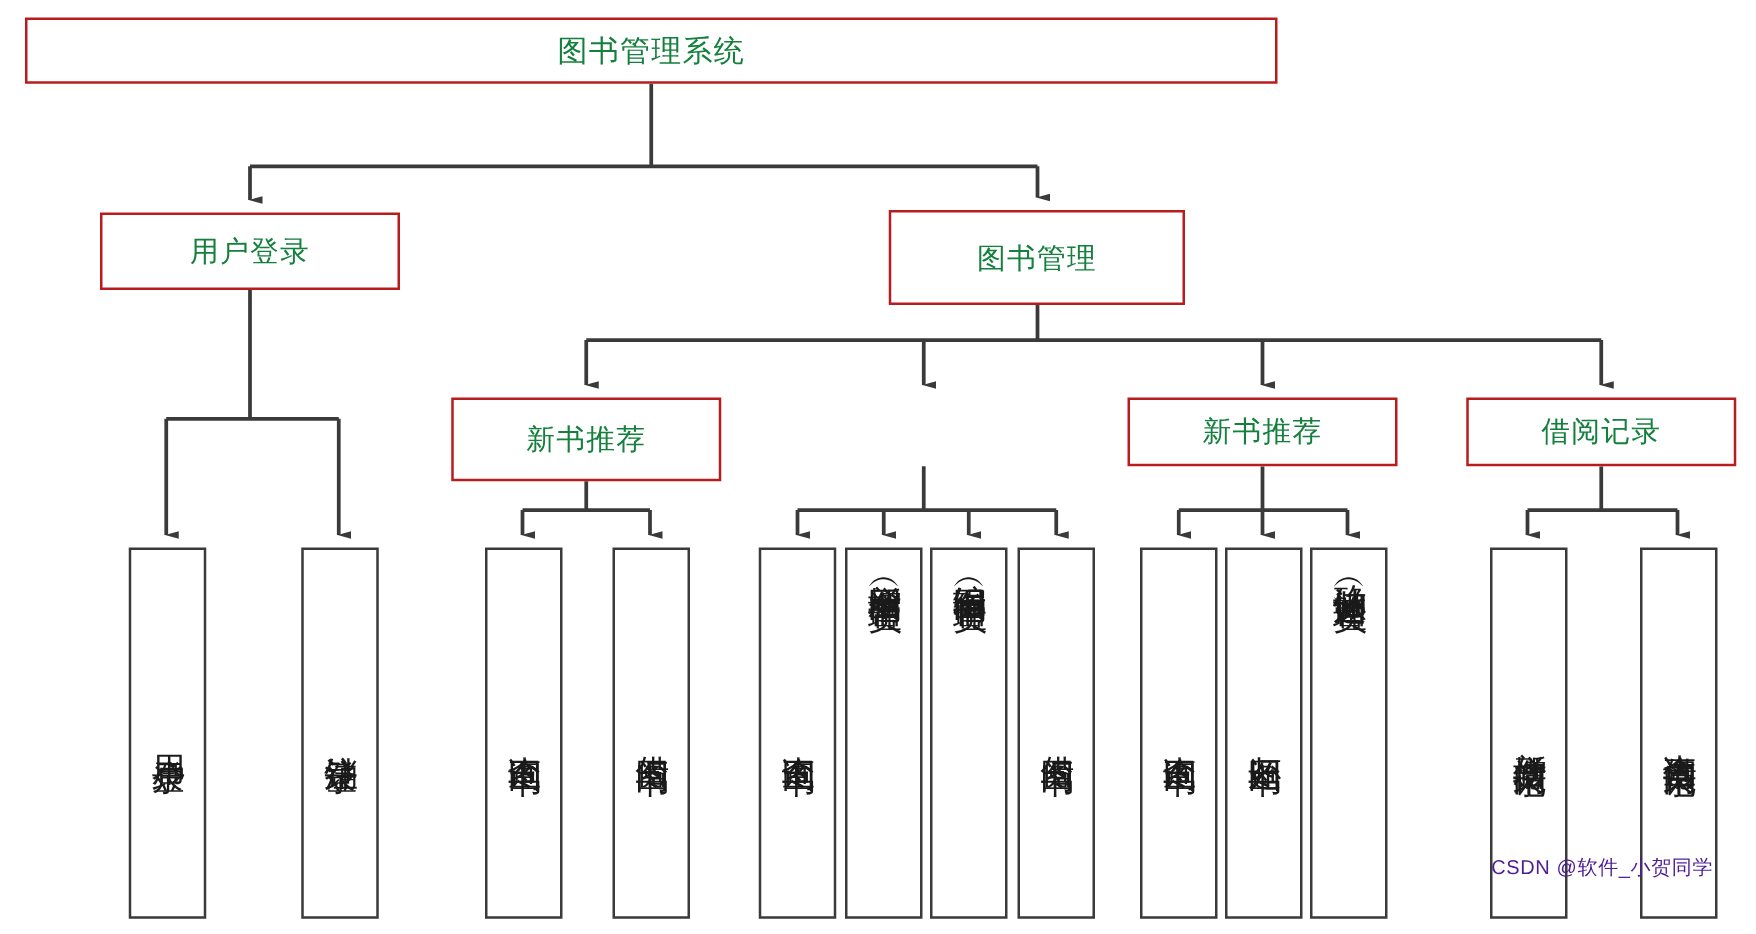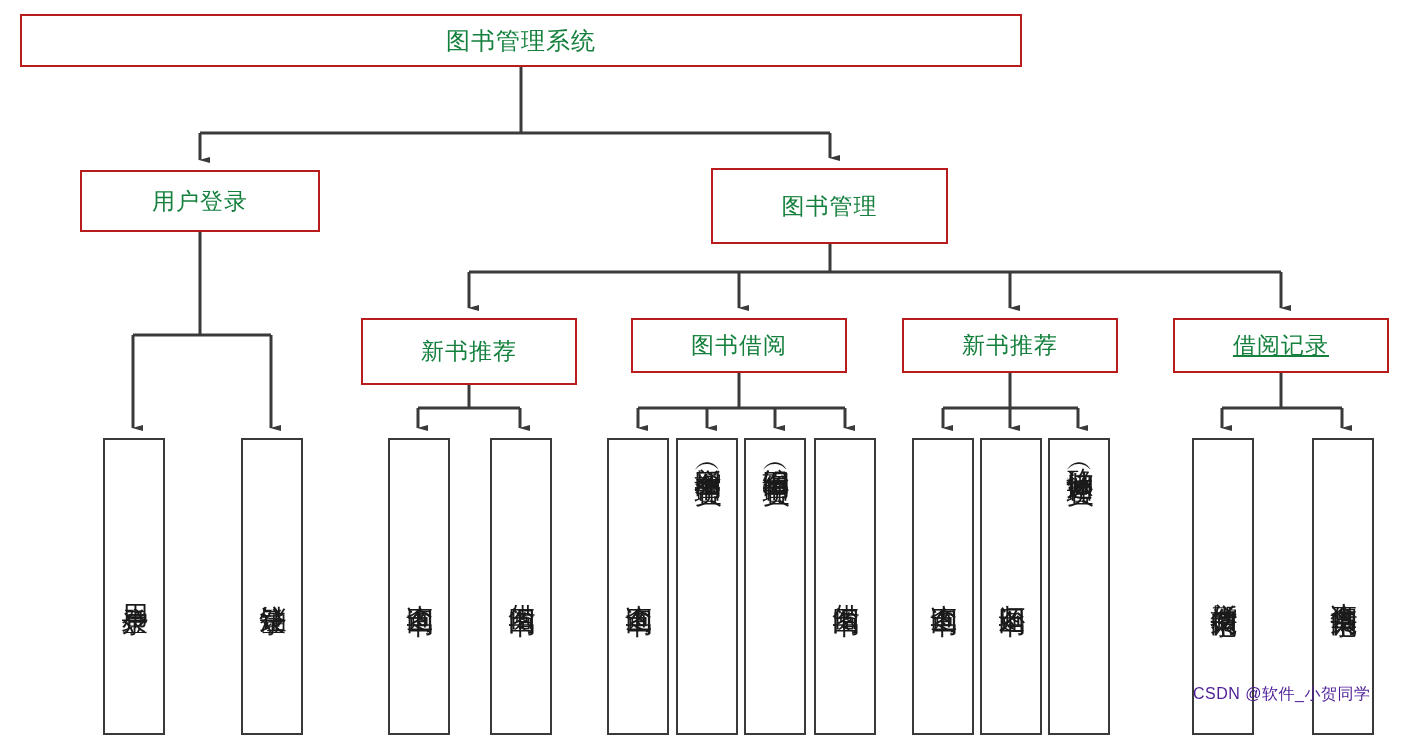--- a/index.html
+++ b/index.html
@@ -85,27 +85,24 @@
   <div class="node h" style="left:80px;top:170px;width:240px;height:62px;">
     <span class="lbl">用户登录</span>
   </div>
   <div class="node h" style="left:711px;top:168px;width:237px;height:76px;">
     <span class="lbl">图书管理</span>
   </div>
 
   <div class="node h" style="left:361px;top:318px;width:216px;height:67px;text-align:right;">
     <span class="lbl">新书推荐</span>
   </div>
-  <div class="node h" style="left:631px;top:318px;width:216px;height:55px;">
-    <span class="lbl">图书借阅</span>
-  </div>
   <div class="node h" style="left:902px;top:318px;width:216px;height:55px;">
     <span class="lbl">新书推荐</span>
   </div>
-  <div class="node h" style="left:1173px;top:318px;width:216px;height:55px;text-decoration:underline;">
+  <div class="node h" style="left:1173px;top:318px;width:216px;height:55px;">
     <span class="lbl">借阅记录</span>
   </div>
 
   <div class="leaf center" style="left:103px;top:438px;width:62px;height:297px;">
     <span class="vtxt">用户登录</span>
   </div>
   <div class="leaf center" style="left:241px;top:438px;width:62px;height:297px;">
     <span class="vtxt">注销登录</span>
   </div>
 

